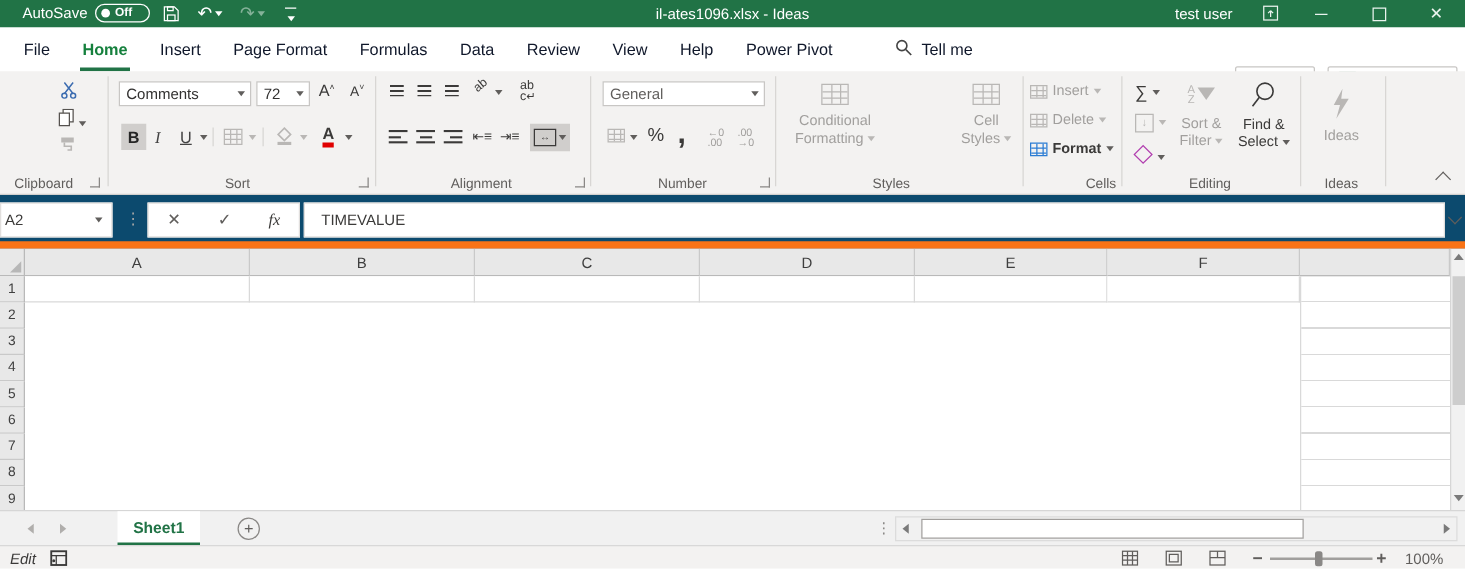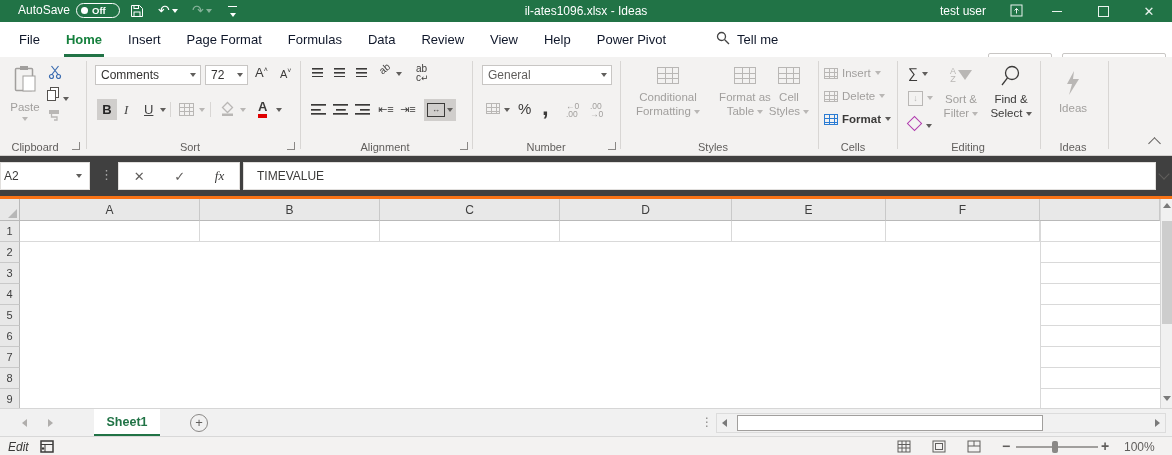--- a/index.html
+++ b/index.html
@@ -48,21 +48,21 @@
     linear-gradient(#b9b7b5,#b9b7b5)9px 0/1px 100% no-repeat;}
   .tblico.blue{border-color:#2b7cd3;background:
     linear-gradient(#2b7cd3,#2b7cd3)0 3px/100% 1px no-repeat,
     linear-gradient(#2b7cd3,#2b7cd3)0 7px/100% 1px no-repeat,
     linear-gradient(#2b7cd3,#2b7cd3)4px 0/1px 100% no-repeat,
     linear-gradient(#2b7cd3,#2b7cd3)9px 0/1px 100% no-repeat;}
   .bigbtn{position:absolute;top:5px;height:82px;display:flex;flex-direction:column;align-items:center;color:#a19f9d;font-size:11.5px;line-height:14px;text-align:center;}
   .rbtn{position:absolute;display:flex;align-items:center;gap:4px;font-size:11.5px;color:#3b3a39;white-space:nowrap;}
   .hlbg{background:#d0cecc;}
   
-  .fbar{position:absolute;left:0;top:156px;width:1172px;height:43px;background:#404040;border-bottom:3px solid #f97316;box-sizing:border-box;}
+  .fbar{position:absolute;left:0;top:156px;width:1172px;height:43px;background:#0c4a6e;border-bottom:6px solid #f97316;box-sizing:border-box;}
   .fbox{position:absolute;top:6px;height:28px;background:#fff;border:1px solid #e1dfdd;box-sizing:border-box;display:flex;align-items:center;font-size:12px;color:#3b3a39;}
   
   .sheet{position:absolute;left:0;top:199px;width:1172px;height:209px;background:#fff;overflow:hidden;}
   .colh{position:absolute;top:0;height:22px;background:#e8e8e8;border-right:1px solid #c9c9c9;border-bottom:1px solid #b9b9b9;box-sizing:border-box;display:flex;align-items:center;justify-content:center;font-size:12px;color:#3f3f3f;}
   .rowh{position:absolute;left:0;width:20px;height:21px;background:#e8e8e8;border-right:1px solid #b9b9b9;border-bottom:1px solid #c9c9c9;box-sizing:border-box;display:flex;align-items:center;justify-content:center;font-size:11px;color:#3f3f3f;}
   .cell1{position:absolute;top:22px;height:21px;border-right:1px solid #d9d9d9;border-bottom:1px solid #d9d9d9;box-sizing:border-box;background:#fff;}
   .vsb{position:absolute;left:1160px;top:0;width:12px;height:209px;background:#f1f1f1;border-left:1px solid #d6d6d6;box-sizing:border-box;}
   .sb-tri-u{width:0;height:0;border-left:4px solid transparent;border-right:4px solid transparent;border-bottom:5px solid #7a7a7a;}
   .sb-tri-d{width:0;height:0;border-left:4px solid transparent;border-right:4px solid transparent;border-top:5px solid #7a7a7a;}
   .sb-tri-l{width:0;height:0;border-top:4px solid transparent;border-bottom:4px solid transparent;border-right:5px solid #7a7a7a;}
@@ -157,29 +157,20 @@
     <div class="pillbtn" style="left:1062px;width:104px;">
       <span><svg width="14" height="13" viewBox="0 0 14 13">
             <path d="M1 1h12v8H6.5L3.5 12V9H1z" fill="none" stroke="#217346" stroke-width="1.2"></path>
           </svg></span>
       <span>Comments</span>
     </div>
   </div>
 
   <div class="ribbon">
 
-    <div class="bigbtn" style="left:6px;width:38px;">
-      <span style="margin-top:3px;"><svg width="24" height="28" viewBox="0 0 24 28">
-            <rect x="2.5" y="3.5" width="17" height="22" rx="1" fill="none" stroke="#a19f9d" stroke-width="1.5"></rect>
-            <rect x="7" y="1" width="8" height="4" fill="#a19f9d"></rect>
-            <rect x="10" y="11" width="12" height="15" fill="#fff" stroke="#a19f9d"></rect>
-          </svg></span>
-      <span style="margin-top:4px;">Paste</span>
-      <span class="tri-d dis" style="margin-top:3px;"></span>
-    </div>
     <span class="abs" style="left:48px;top:8px;"><svg width="14" height="14" viewBox="0 0 14 14">
           <path d="M3.5 1l7 9M10.5 1l-7 9" stroke="#3b6cb0" stroke-width="1.2" fill="none"></path>
           <circle cx="3.5" cy="11.5" r="2" fill="none" stroke="#3b6cb0" stroke-width="1.2"></circle>
           <circle cx="10.5" cy="11.5" r="2" fill="none" stroke="#3b6cb0" stroke-width="1.2"></circle>
         </svg></span>
     <span class="abs" style="left:46px;top:30px;"><svg width="14" height="15" viewBox="0 0 14 15">
           <rect x="4.5" y="0.5" width="8" height="10" fill="#fff" stroke="#55524f"></rect>
           <rect x="1.5" y="3.5" width="8" height="10" fill="#fff" stroke="#55524f"></rect>
         </svg><span class="tri-d" style="margin-left:3px;"></span></span>
     <span class="abs" style="left:48px;top:52px;"><svg width="13" height="14" viewBox="0 0 13 14">
@@ -250,25 +241,20 @@
     <span class="abs" style="left:590px;top:45px;font-size:8.5px;line-height:8px;color:#a19f9d;">.00<br>→0</span>
     <span class="glabel" style="left:496px;width:100px;">Number</span>
     <span class="dlg" style="left:608px;"></span>
     <div class="vsep" style="left:620px;"></div>
 
     <div class="bigbtn" style="left:624px;width:88px;text-align:center;">
       <span class="tblico" style="margin-top:5px;"></span>
       <span style="margin-top:6px;">Conditional</span>
       <span><span>Formatting</span> <span class="tri-d dis"></span></span>
     </div>
-    <div class="bigbtn" style="left:714px;width:62px;">
-      <span class="tblico" style="margin-top:5px;"></span>
-      <span style="margin-top:6px;">Format as</span>
-      <span><span>Table</span> <span class="tri-d dis"></span></span>
-    </div>
     <div class="bigbtn" style="left:768px;width:42px;">
       <span class="tblico" style="margin-top:5px;"></span>
       <span style="margin-top:6px;text-align:right;">Cell</span>
       <span><span>Styles</span> <span class="tri-d dis"></span></span>
     </div>
     <span class="glabel" style="left:663px;width:100px;">Styles</span>
     <div class="vsep" style="left:818px;"></div>
 
     <div class="rbtn" style="left:824px;top:10px;color:#a19f9d;">
         <span class="tblico mini"></span>
@@ -278,21 +264,21 @@
     <div class="rbtn" style="left:824px;top:33px;color:#a19f9d;">
         <span class="tblico mini"></span>
         <span>Delete</span>
         <span class="tri-d dis"></span>
       </div>
     <div class="rbtn" style="left:824px;top:56px;">
         <span class="tblico mini blue"></span>
         <span style="font-weight:bold;">Format</span>
         <span class="tri-d"></span>
       </div>
-    <span class="glabel" style="left:813px;width:80px;">Cells</span>
+    <span class="glabel" style="left:813px;width:80px;text-align:right;">Cells</span>
     <div class="vsep" style="left:897px;"></div>
 
     <span class="abs" style="left:908px;top:8px;font-size:14px;color:#3b3a39;"><span>∑</span><span class="tri-d" style="margin-left:4px;"></span></span>
     <span class="abs" style="left:908px;top:34px;"><span style="display:inline-block;width:13px;height:13px;border:1px solid #b9b7b5;color:#b9b7b5;font-size:9px;line-height:12px;text-align:center;">↓</span><span class="tri-d dis" style="margin-left:4px;"></span></span>
     <span class="abs" style="left:908px;top:60px;"><span style="display:inline-block;width:9px;height:9px;border:1.5px solid #b13daf;transform:rotate(45deg);margin:1px 2px 0 1px;"></span><span class="tri-d" style="margin-left:4px;"></span></span>
     <div class="bigbtn" style="left:938px;width:46px;color:#a19f9d;">
       <span style="margin-top:5px;display:flex;align-items:center;gap:2px;">
         <span style="font-size:9px;line-height:8px;color:#b9b7b5;">A<br>Z</span>
         <span style="width:0;height:0;border-left:7px solid transparent;border-right:7px solid transparent;border-top:10px solid #b9b7b5;"></span>
       </span>

